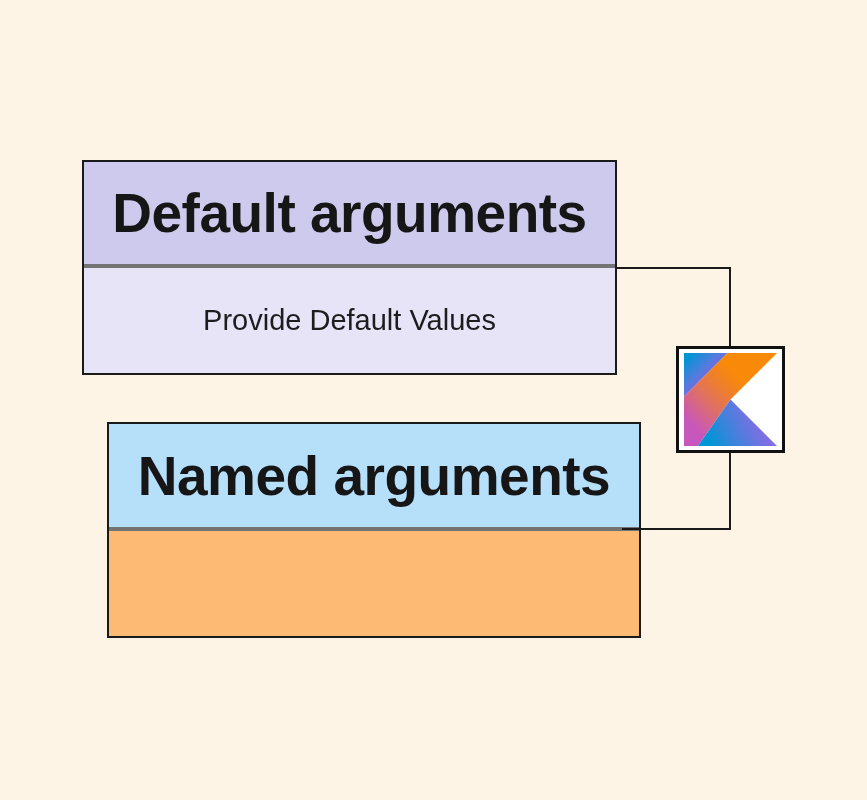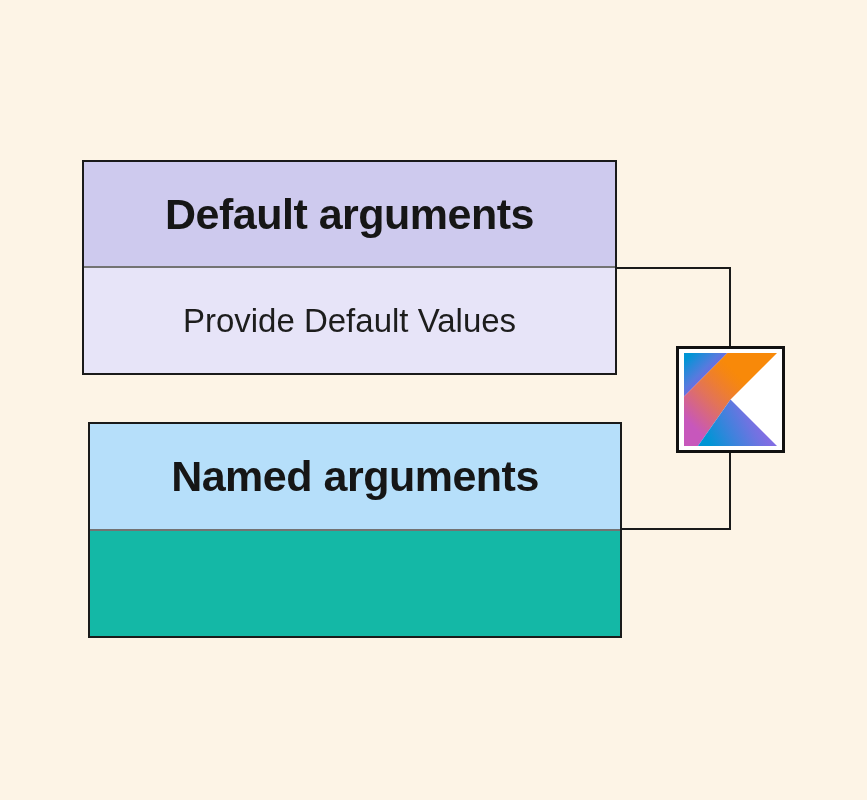--- a/index.html
+++ b/index.html
@@ -12,35 +12,35 @@
   }
   .node {
     position: absolute;
     border: 2px solid #1a1a1a;
     box-sizing: border-box;
     display: flex;
     flex-direction: column;
   }
   .node-header {
     box-sizing: border-box;
-    border-bottom: 2px solid #737373;
+    border-bottom: 4px solid #737373;
     display: flex;
     align-items: center;
     justify-content: center;
     font-weight: bold;
-    font-size: 43px;
+    font-size: 55px;
     letter-spacing: -0.5px;
     color: #161616;
   }
   .node-body {
     flex: 1;
     display: flex;
     align-items: center;
     justify-content: center;
-    font-size: 33px;
+    font-size: 29px;
     color: #1d1d1d;
   }
   .connector {
     position: absolute;
     background: #1a1a1a;
   }
   #logo-box {
     position: absolute;
     left: 676px;
     top: 346px;
@@ -70,21 +70,21 @@
 </head>
 <body>
 
 <div id="canvas" style="background-color: rgb(253, 244, 230);">
 
   <div class="node" id="node-default" style="background-color: rgb(231, 228, 248);">
     <div class="node-header" style="background-color: rgb(206, 202, 238);">Default arguments</div>
     <div class="node-body">Provide Default Values</div>
   </div>
 
-  <div class="node" id="node-named" style="background-color: #14b8a6;">
+  <div class="node" id="node-named" style="background-color: #fdba74; margin-left: 19px;">
     <div class="node-header" style="background-color: rgb(182, 223, 250);">Named arguments</div>
   </div>
 
   <div class="connector" id="conn-a-h" style="background-color: rgb(26, 26, 26);"></div>
   <div class="connector" id="conn-a-v" style="background-color: rgb(26, 26, 26);"></div>
   <div class="connector" id="conn-b-v" style="background-color: rgb(26, 26, 26);"></div>
   <div class="connector" id="conn-b-h" style="background-color: rgb(26, 26, 26);"></div>
 
   <div id="logo-box" style="background-color: rgb(255, 255, 255); border-color: rgb(17, 17, 17);">
     <svg viewBox="0 0 60 60" xmlns="http://www.w3.org/2000/svg" role="img" aria-label="Kotlin logo">

